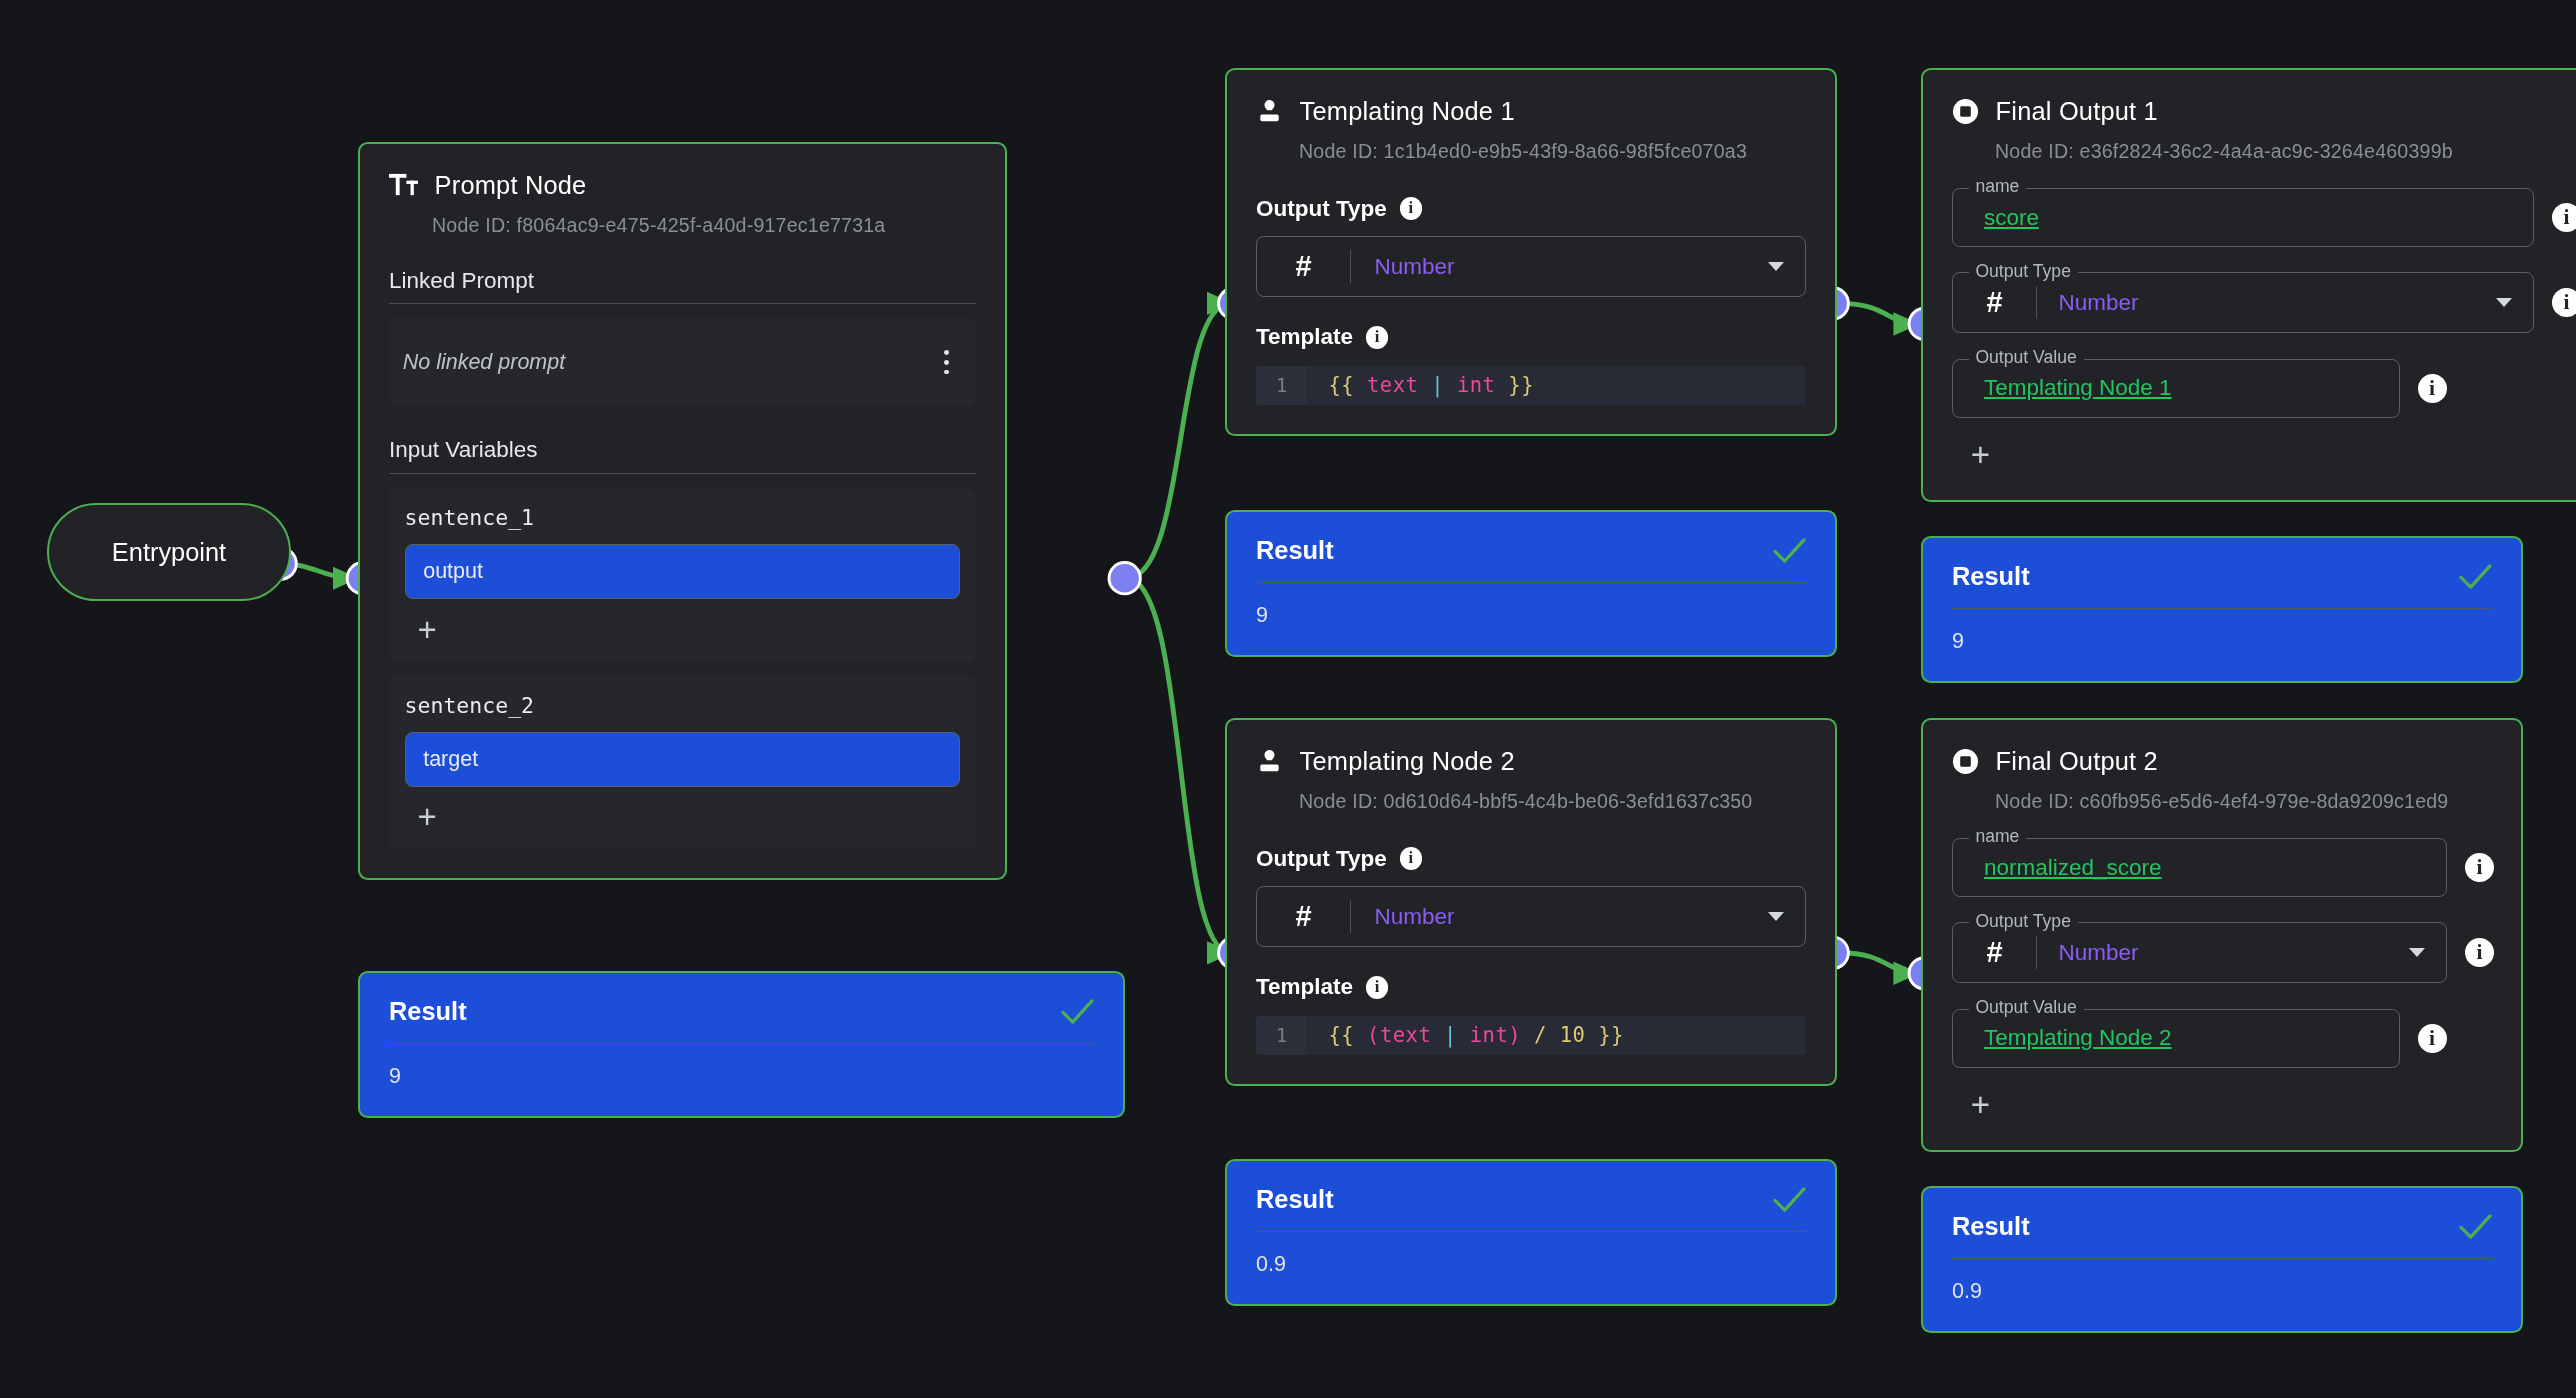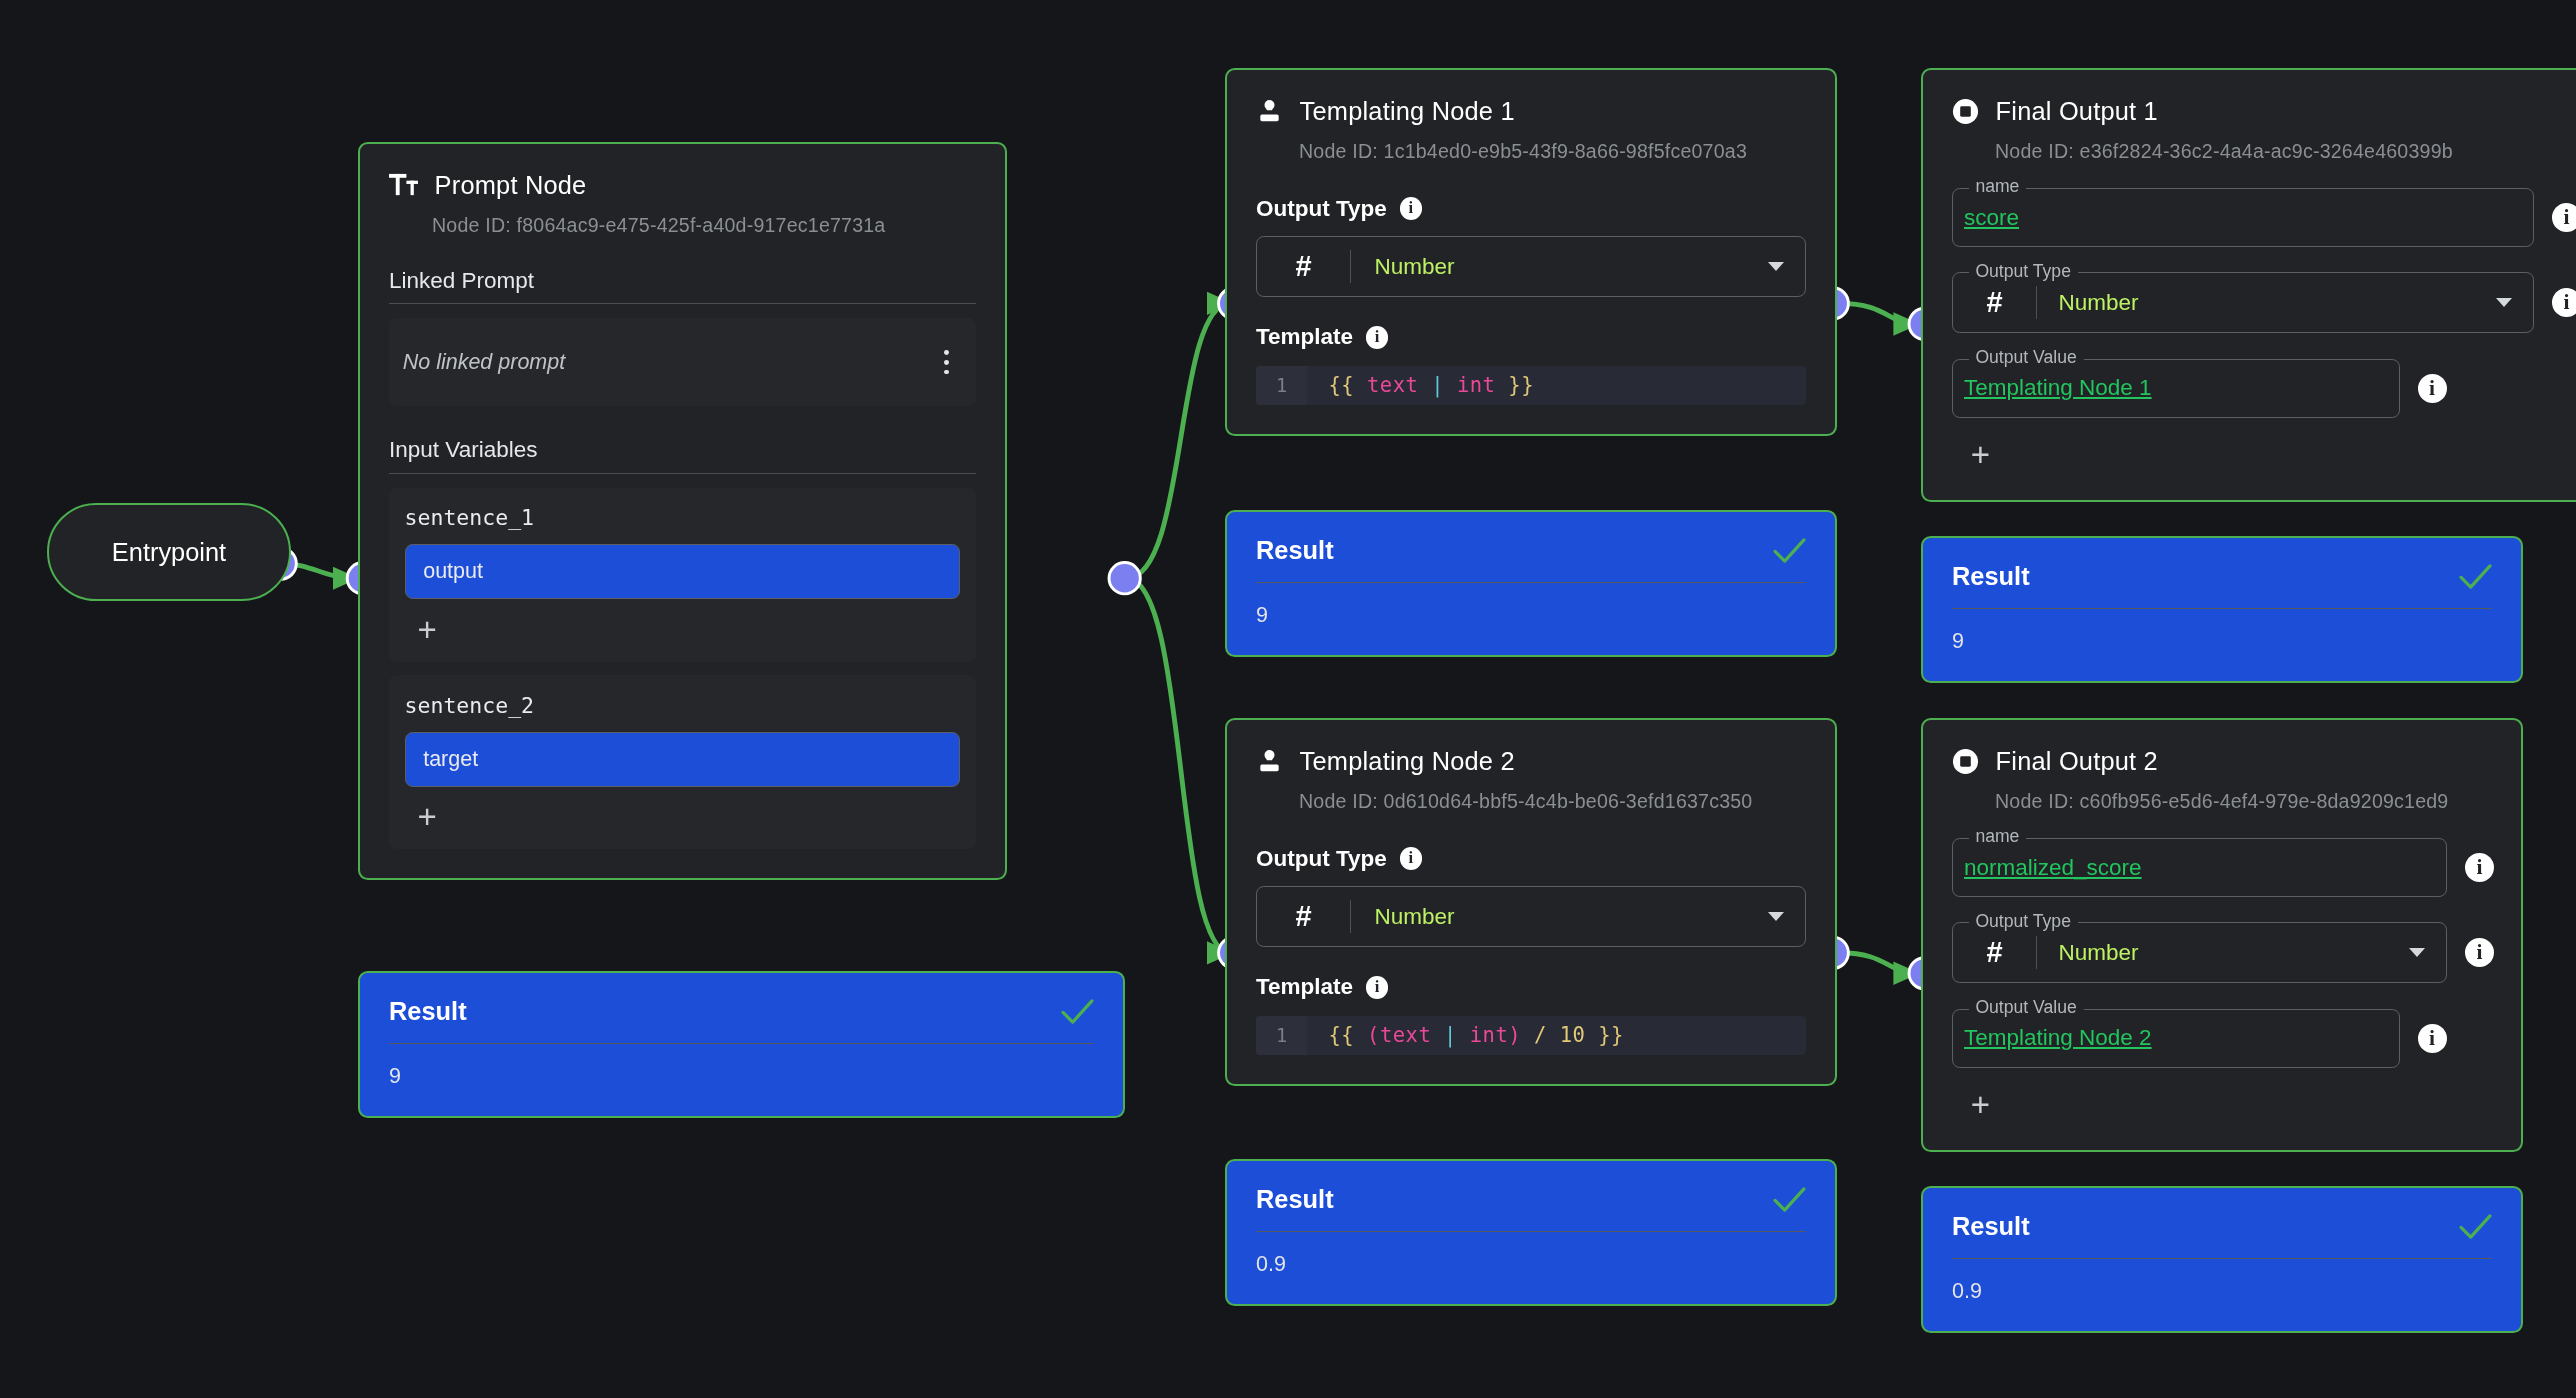--- a/index.html
+++ b/index.html
@@ -94,21 +94,21 @@
 
   .select-box {
     margin-top: 14.7px; height: 61px; border: 1px solid #5c6066; border-radius: 7.8px;
     background: #212326; display: flex; align-items: center; position: relative;
   }
   .select-prefix {
     width: 94px; display: flex; align-items: center; justify-content: center;
     font-size: 29px; font-weight: bold; color: #ffffff;
     border-right: 1px solid #4d5156; height: 33px;
   }
-  .select-value { font-size: 22.5px; color: #bef264; padding-left: 23.5px; }
+  .select-value { font-size: 22.5px; color: #8b5cf6; padding-left: 23.5px; }
   .caret {
     position: absolute; right: 21.5px; width: 0; height: 0;
     border-left: 8.8px solid transparent; border-right: 8.8px solid transparent;
     border-top: 9.8px solid #d6d9dc;
   }
 
   
   .code-wrap {
     margin-top: 15.6px; background: #282a36; border-radius: 3.9px;
     display: flex; align-items: center; height: 39px; overflow: hidden;
@@ -125,21 +125,21 @@
   .tk-br { color: #e0c878; }
   .tk-id { color: #ec4899; }
   .tk-pipe { color: #5ec8d8; }
   .tk-num { color: #e0c878; }
   .tk-op { color: #e0c878; }
 
   
   .fs-field { position: relative; margin-top: 25.4px; display: flex; align-items: center; gap: 17.6px; }
   .fs-box {
     flex: 1 1 auto; border: 1px solid #5c6066; border-radius: 7.8px; background: #212326;
-    height: 59px; display: flex; align-items: center; padding: 0 11px; position: relative;
+    height: 59px; display: flex; align-items: center; padding: 0 31px; position: relative;
   }
   .fs-box.tall { height: 61px; }
   .fs-legend {
     position: absolute; top: -10.8px; left: 15.6px; background: #212326;
     padding: 0 6.8px; font-size: 17.6px; color: #b3b7bc; line-height: 1; white-space: nowrap;
   }
   .fs-value { font-size: 22.5px; color: #22c55e; text-decoration: underline; }
   .fs-info {
     width: 29px; height: 29px; border-radius: 50%; background: #ffffff; color: #212326;
     display: flex; align-items: center; justify-content: center;

